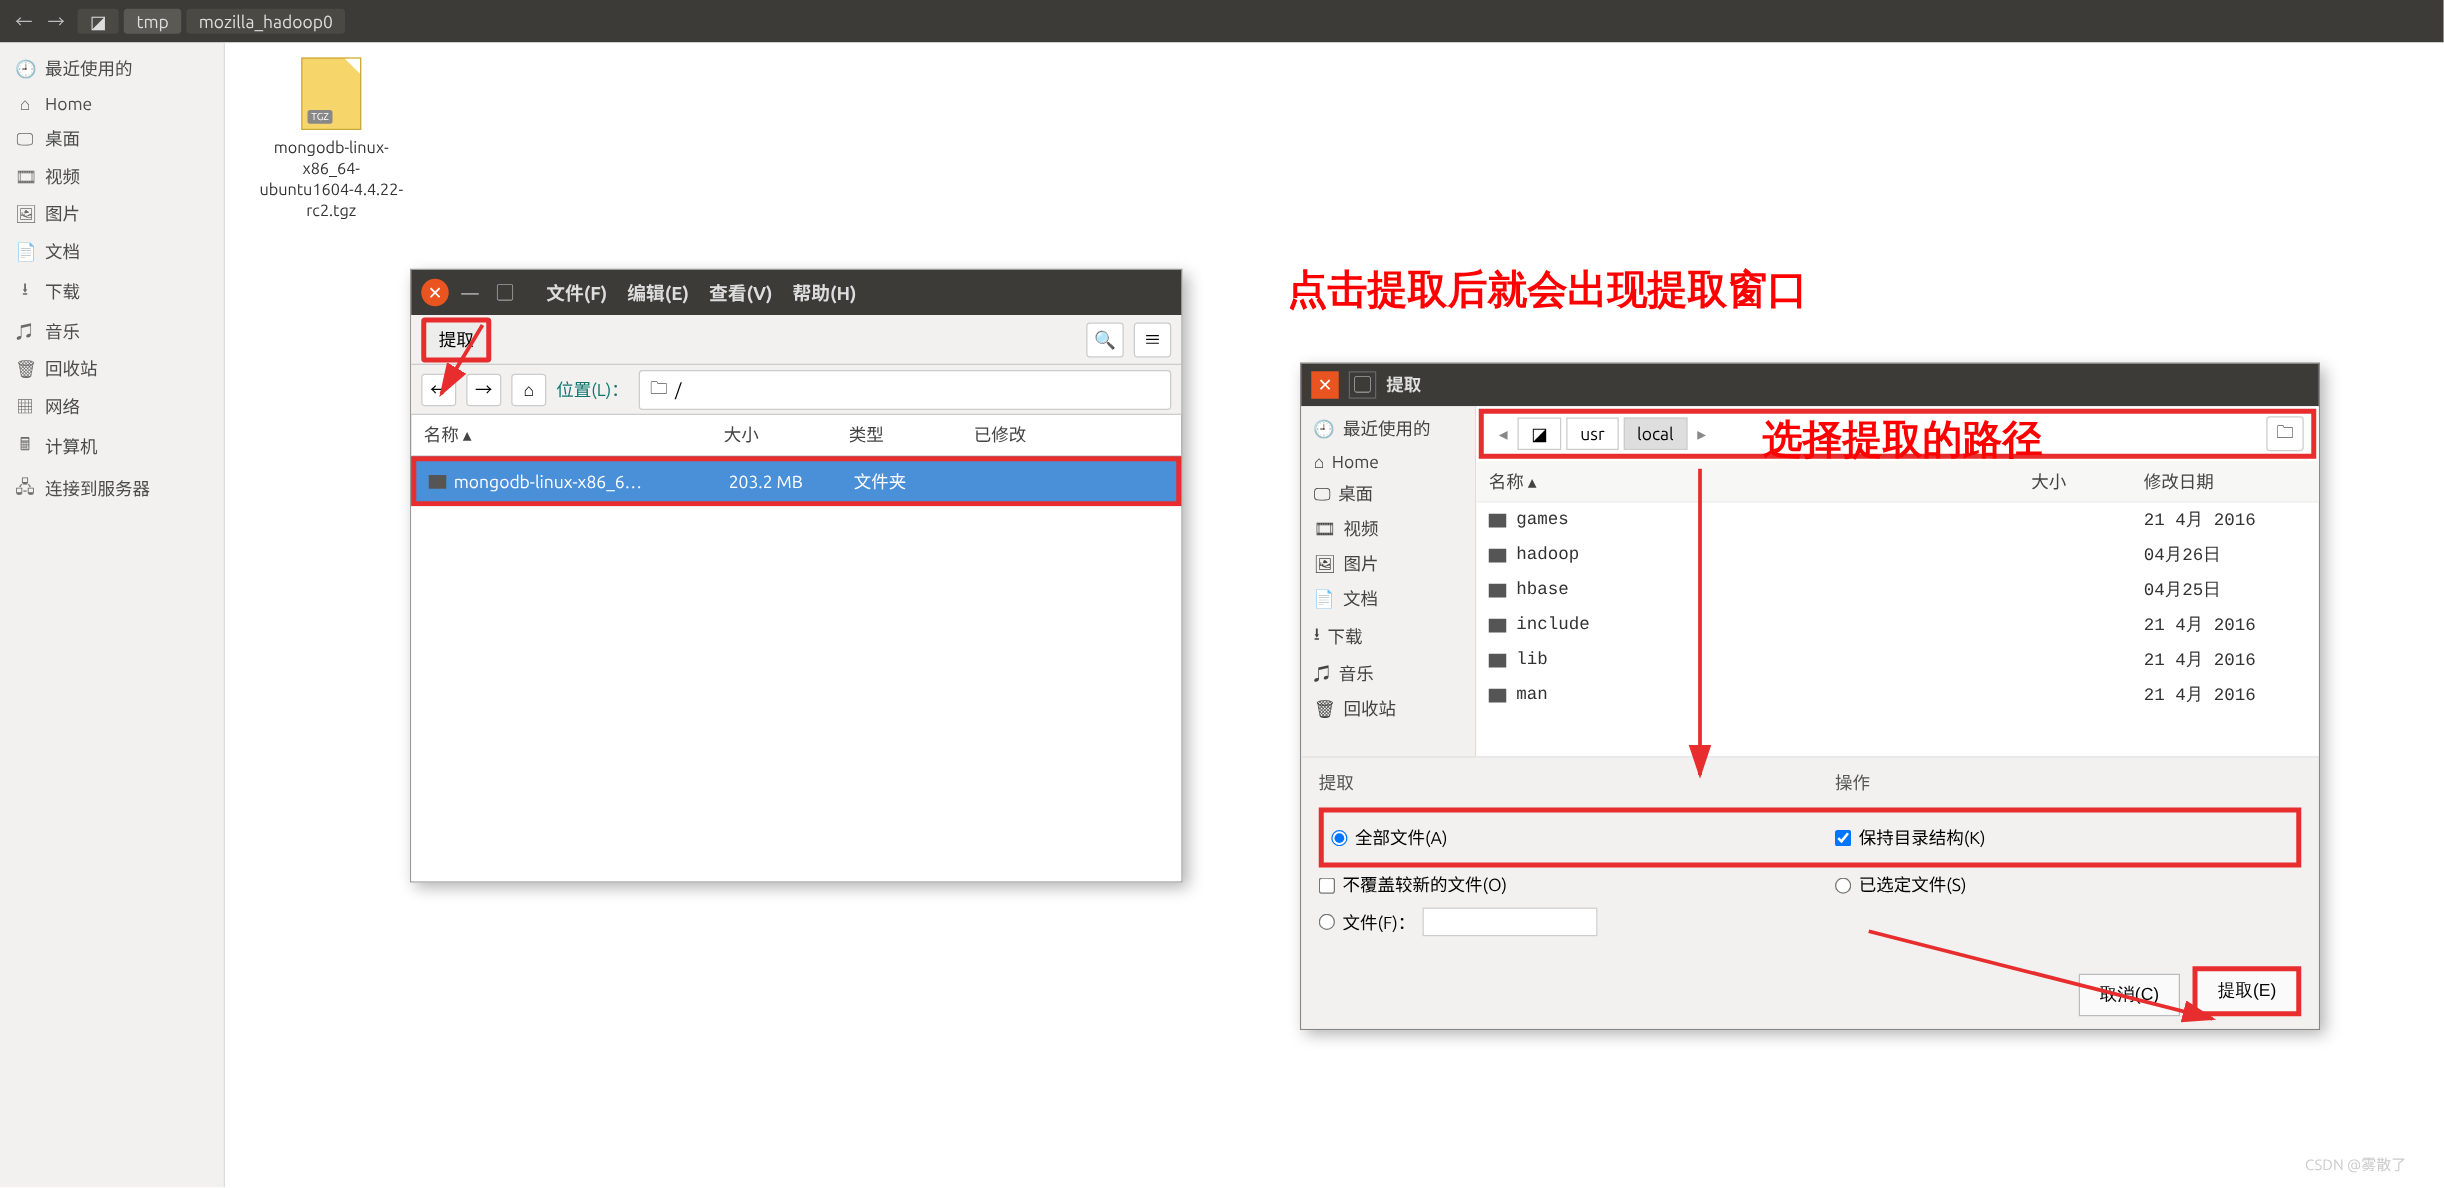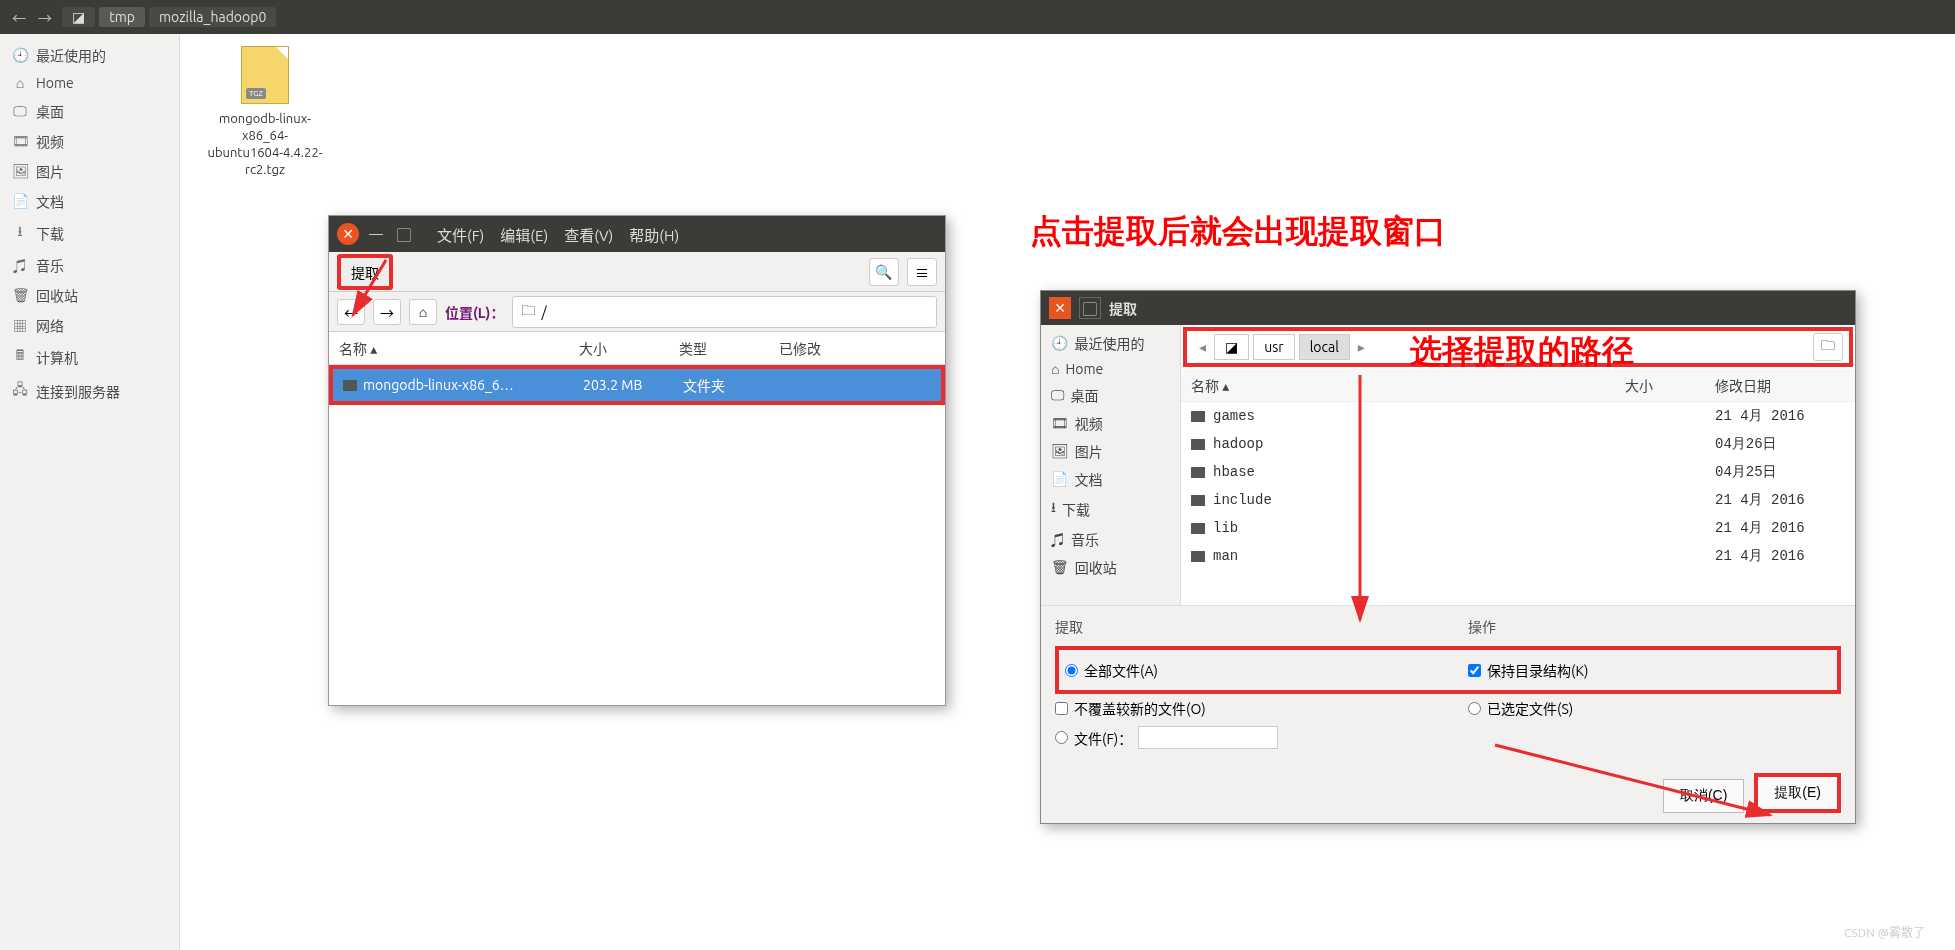--- a/index.html
+++ b/index.html
@@ -24,29 +24,29 @@
 .file-icon .tgz:before { content: ""; position: absolute; right: 0; top: 0; border-style: solid; border-width: 0 12px 12px 0; border-color: transparent #fff transparent transparent; }
 .file-icon .tgz:after { content: "TGZ"; position: absolute; bottom: 4px; left: 4px; font-size: 8px; background: #888; color: #fff; padding: 1px 3px; border-radius: 2px; }
 .file-icon .fname { font-size: 13px; line-height: 1.3; color: #333; }
 
 
 .archive-win { position: absolute; left: 328px; top: 215px; width: 618px; background: #fff; border: 1px solid #999; box-shadow: 4px 4px 12px rgba(0,0,0,0.3); }
 .win-titlebar { height: 36px; background: #3c3b37; display: flex; align-items: center; padding: 0 8px; gap: 6px; color: #ddd; }
 .win-btn { width: 22px; height: 22px; display: inline-flex; align-items: center; justify-content: center; color: #ccc; cursor: pointer; }
 .win-btn.close { background: #e95420; color: #fff; border-radius: 11px; }
 .win-menu { display: flex; gap: 4px; margin-left: 10px; font-size: 15px; }
-.win-menu span { padding: 4px 6px; cursor: pointer; }
+.win-menu span { padding: 4px 6px; cursor: pointer; font-weight: bold; }
 .win-toolbar { height: 40px; background: #f2f1f0; border-bottom: 1px solid #ccc; display: flex; align-items: center; padding: 0 8px; gap: 8px; }
 .win-toolbar .extract-btn { padding: 4px 10px; background: #ededec; border: 1px solid #bbb; border-radius: 3px; cursor: pointer; }
 .extract-highlight { border: 4px solid #e72d2d !important; }
 .win-toolbar .spacer { flex: 1; }
 .win-toolbar .tbtn { width: 30px; height: 28px; border: 1px solid #ccc; border-radius: 3px; display: inline-flex; align-items: center; justify-content: center; background: #fff; cursor: pointer; }
 .loc-bar { height: 40px; background: #f2f1f0; border-bottom: 1px solid #ccc; display: flex; align-items: center; padding: 0 8px; gap: 8px; }
 .loc-bar .navbtn { width: 28px; height: 26px; border: 1px solid #ccc; background: #fff; display: inline-flex; align-items: center; justify-content: center; border-radius: 3px; cursor: pointer; }
-.loc-bar .loc-label { color: #701a75; font-weight: bold; }
+.loc-bar .loc-label { color: #0f766e; }
 .loc-bar .loc-input { flex: 1; display: flex; align-items: center; gap: 6px; border: 1px solid #ccc; background: #fff; padding: 3px 8px; border-radius: 3px; }
 .archive-headers { display: flex; padding: 6px 10px; border-bottom: 1px solid #ddd; font-size: 14px; color: #444; }
 .archive-headers .col-name { width: 240px; }
 .archive-headers .col-size { width: 100px; }
 .archive-headers .col-type { width: 100px; }
 .archive-headers .col-mod { flex: 1; }
 .archive-row { display: flex; align-items: center; padding: 6px 10px; background: #4a90d9; color: #fff; border: 4px solid #e72d2d; }
 .archive-row .col-name { width: 240px; display: flex; align-items: center; gap: 6px; }
 .archive-row .col-size { width: 100px; }
 .archive-row .col-type { width: 100px; }

